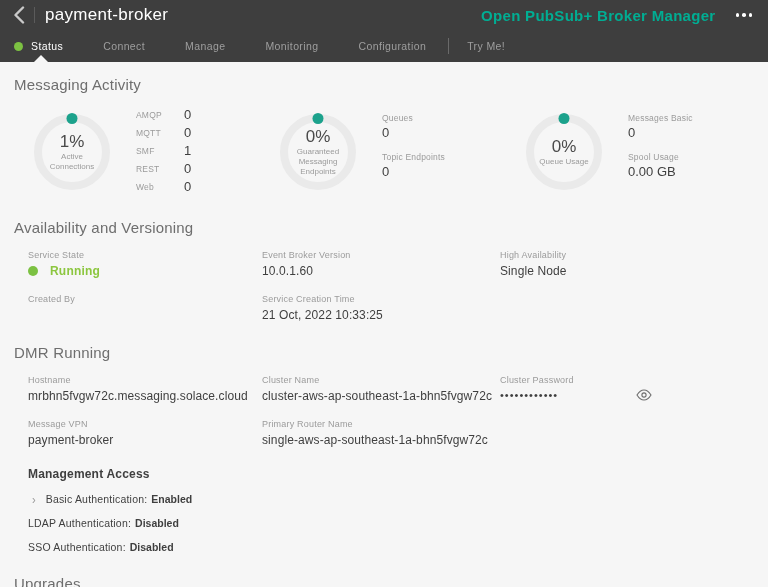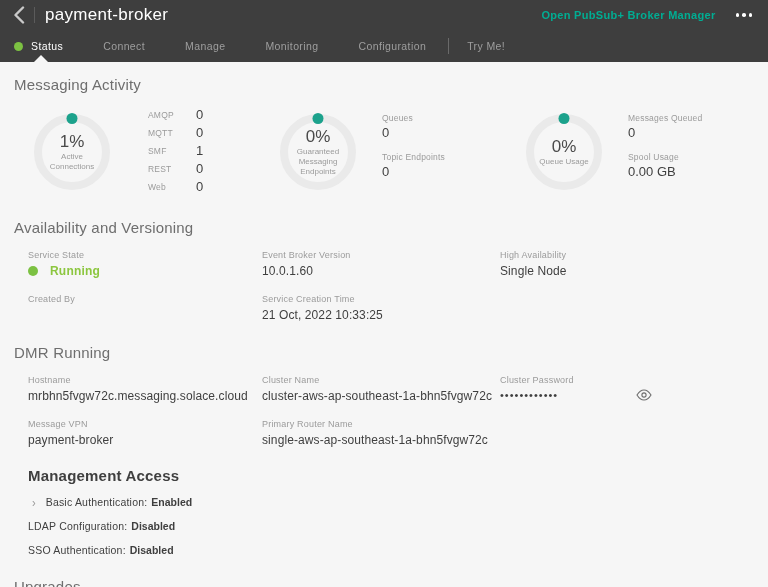--- a/index.html
+++ b/index.html
@@ -19,21 +19,21 @@
   }
   .back-btn {
     width:22px; height:22px; display:flex; align-items:center; justify-content:center;
     cursor:pointer;
   }
   .back-btn svg { stroke:#C9C9C9; }
   .topbar-divider { width:1px; height:16px; background:#5B5B5B; margin:0 10px 0 4px; }
   .broker-title { color:#FFFFFF; font-size:17px; font-weight:400; letter-spacing:.3px; }
   .topbar-spacer { flex:1; }
   .open-manager-link {
-    color:#00AD93; font-size:11px; font-weight:700; letter-spacing:.3px;
+    color:#00AD93; font-size:15px; font-weight:700; letter-spacing:.3px;
     cursor:pointer; text-decoration:none;
   }
   .kebab { display:flex; gap:3px; margin-left:18px; cursor:pointer; padding:4px 2px; }
   .kebab i { width:3.5px; height:3.5px; border-radius:50%; background:#FFFFFF; display:block; }
 
   
   .navbar {
     height:32px; background:#3E3E3E; position:relative;
     display:flex; align-items:center; padding:0 14px;
   }
@@ -64,21 +64,21 @@
     position:relative; display:flex; flex-direction:column; align-items:center; justify-content:center;
     flex:0 0 auto; background:transparent;
   }
   .gauge-dot {
     position:absolute; top:-9px; left:50%; transform:translateX(-50%);
     width:11px; height:11px; border-radius:50%; background:#1CA28C;
   }
   .gauge-pct { font-size:17px; color:#4A4A4A; font-weight:400; line-height:1; margin-bottom:2px; }
   .gauge-label { font-size:8px; color:#9B9B9B; text-align:center; line-height:1.25; max-width:58px; }
 
-  .proto-stats { margin-left:38px; }
+  .proto-stats { margin-left:26px; }
   .proto-row { display:flex; align-items:center; margin-bottom:3px; }
   .proto-label { font-size:8.5px; color:#9B9B9B; width:32px; letter-spacing:.2px; }
   .proto-value { font-size:13px; color:#3F3F3F; margin-left:16px; }
 
   .pair-stats { margin-left:26px; }
   .pair-block { margin-bottom:12px; }
   .pair-label { font-size:8.5px; color:#9B9B9B; letter-spacing:.2px; margin-bottom:2px; }
   .pair-value { font-size:13px; color:#3F3F3F; }
 
   
@@ -94,21 +94,21 @@
   .running-dot { width:10px; height:10px; border-radius:50%; background:#7CC142; }
   .running-text { color:#8CC63F; font-size:12px; font-weight:700; letter-spacing:.2px; }
 
   .password-row { display:flex; align-items:center; }
   .password-dots { font-size:11px; color:#3F3F3F; letter-spacing:1px; }
   .eye-btn { margin-left:78px; cursor:pointer; display:flex; align-items:center; }
   .eye-btn svg { stroke:#6E6E6E; fill:none; }
 
   
   .mgmt-block { margin:20px 0 0 14px; }
-  .mgmt-title { font-size:15px; font-weight:700; color:#3F3F3F; letter-spacing:.2px; }
+  .mgmt-title { font-size:12px; font-weight:700; color:#3F3F3F; letter-spacing:.2px; }
   .auth-row { display:flex; align-items:center; margin-top:12px; font-size:10.5px; color:#3F3F3F; }
   .auth-row .chev {
     color:#9B9B9B; font-size:11px; margin:0 10px 0 4px; cursor:pointer;
     transform:scaleY(1.2); display:inline-block;
   }
   .auth-label { letter-spacing:.2px; }
   .auth-value { font-weight:700; margin-left:4px; }
 </style>
 </head>
 <body>
@@ -209,21 +209,21 @@
     </div>
 
     <div class="gauge-col">
       <div class="gauge-ring">
         <span class="gauge-dot"></span>
         <div class="gauge-pct">0%</div>
         <div class="gauge-label">Queue Usage</div>
       </div>
       <div class="pair-stats">
         <div class="pair-block">
-          <div class="pair-label">Messages Queued</div>
+          <div class="pair-label">Messages Basic</div>
           <div class="pair-value">0</div>
         </div>
         <div class="pair-block">
           <div class="pair-label">Spool Usage</div>
           <div class="pair-value">0.00 GB</div>
         </div>
       </div>
     </div>
   </div>
 
@@ -291,21 +291,21 @@
     </div>
 
     <div class="mgmt-block">
       <div class="mgmt-title">Management Access</div>
       <div class="auth-row">
         <span class="chev">›</span>
         <span class="auth-label">Basic Authentication:</span>
         <span class="auth-value">Enabled</span>
       </div>
       <div class="auth-row">
-        <span class="auth-label">LDAP Configuration:</span>
+        <span class="auth-label">LDAP Authentication:</span>
         <span class="auth-value">Disabled</span>
       </div>
       <div class="auth-row">
         <span class="auth-label">SSO Authentication:</span>
         <span class="auth-value">Disabled</span>
       </div>
     </div>
   </div>
 
   <div class="section">

